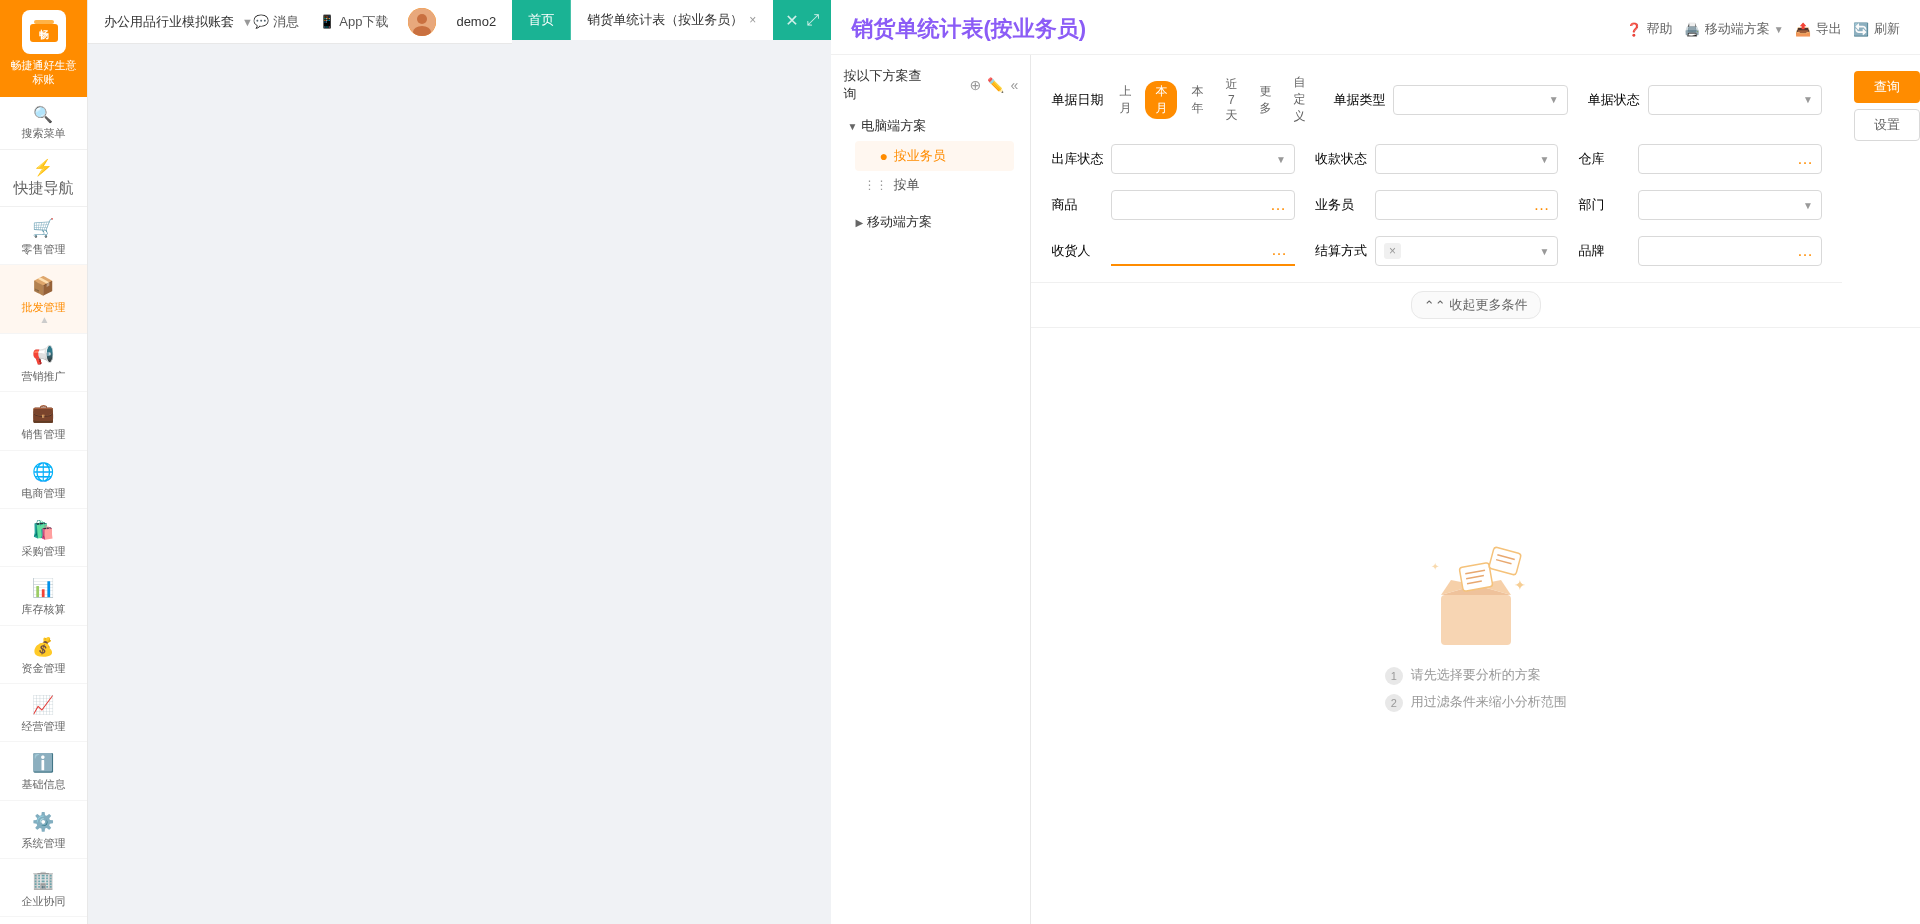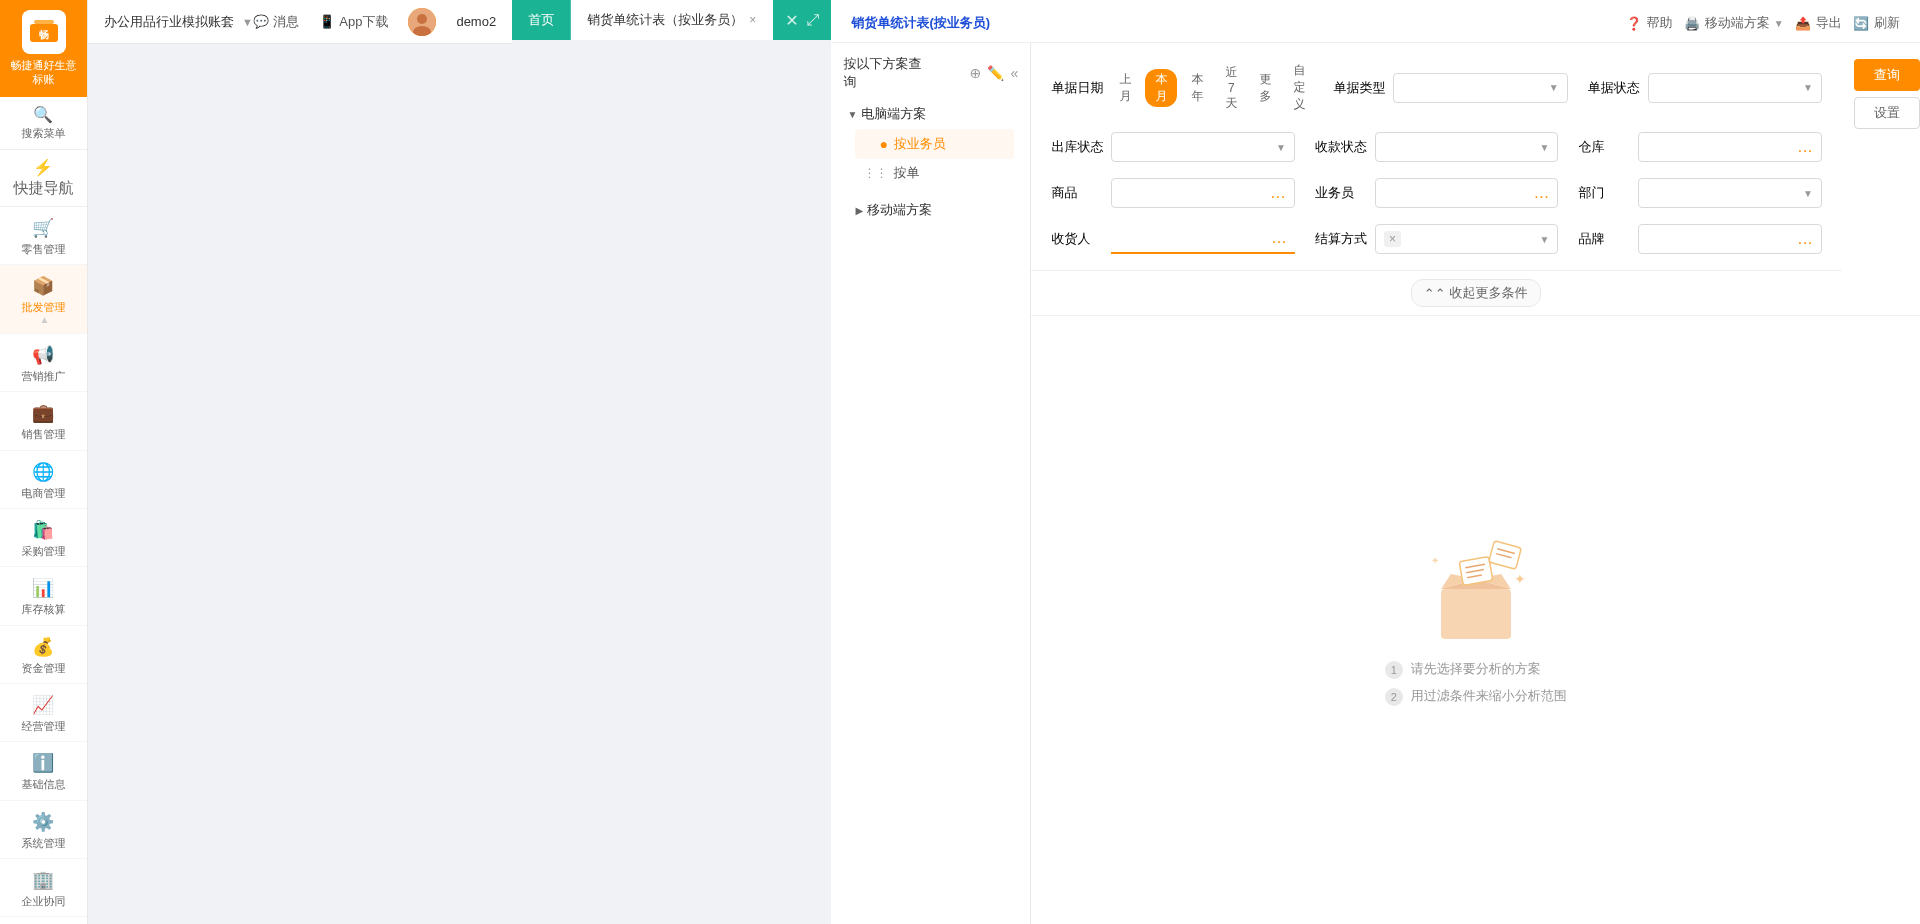--- a/index.html
+++ b/index.html
@@ -46,21 +46,21 @@
     .tab-spacer { flex: 1; }
     .tab-actions { display: flex; align-items: center; padding: 0 12px; gap: 8px; }
     .tab-action-btn { color: rgba(255,255,255,0.8); cursor: pointer; font-size: 16px; }
 
     
     .content { flex: 1; overflow: hidden; background: #f5f5f5; display: flex; flex-direction: column; }
     .content-inner { flex: 1; background: #fff; margin: 0; overflow: hidden; display: flex; flex-direction: column; }
 
     
     .page-header { display: flex; align-items: center; justify-content: space-between; padding: 14px 20px 10px; border-bottom: 1px solid #f0f0f0; background: #fff; }
-    .page-title { font-size: 13px; font-weight: 600; color: #1d4ed8; }
+    .page-title { font-size: 22px; font-weight: 600; color: #8b5cf6; }
     .page-actions { display: flex; align-items: center; gap: 12px; }
     .page-action-btn { display: flex; align-items: center; gap: 4px; cursor: pointer; color: #666; font-size: 13px; }
     .print-btn { display: flex; align-items: center; gap: 4px; cursor: pointer; color: #666; font-size: 13px; }
     .export-btn { display: flex; align-items: center; gap: 4px; cursor: pointer; color: #666; font-size: 13px; }
     .refresh-btn { display: flex; align-items: center; gap: 4px; cursor: pointer; color: #666; font-size: 13px; }
 
     
     .content-body { flex: 1; display: flex; overflow: hidden; }
 
     

